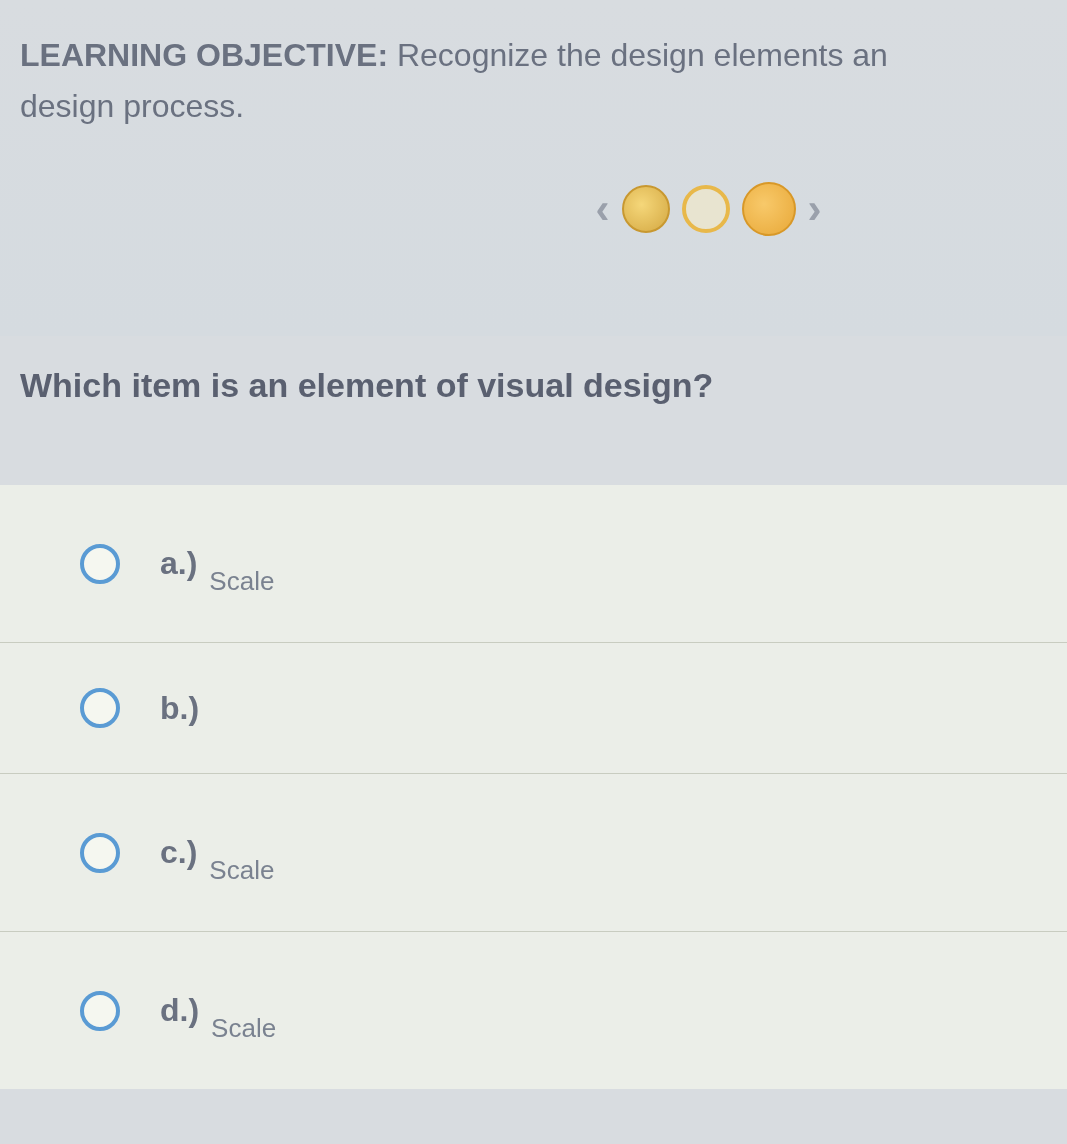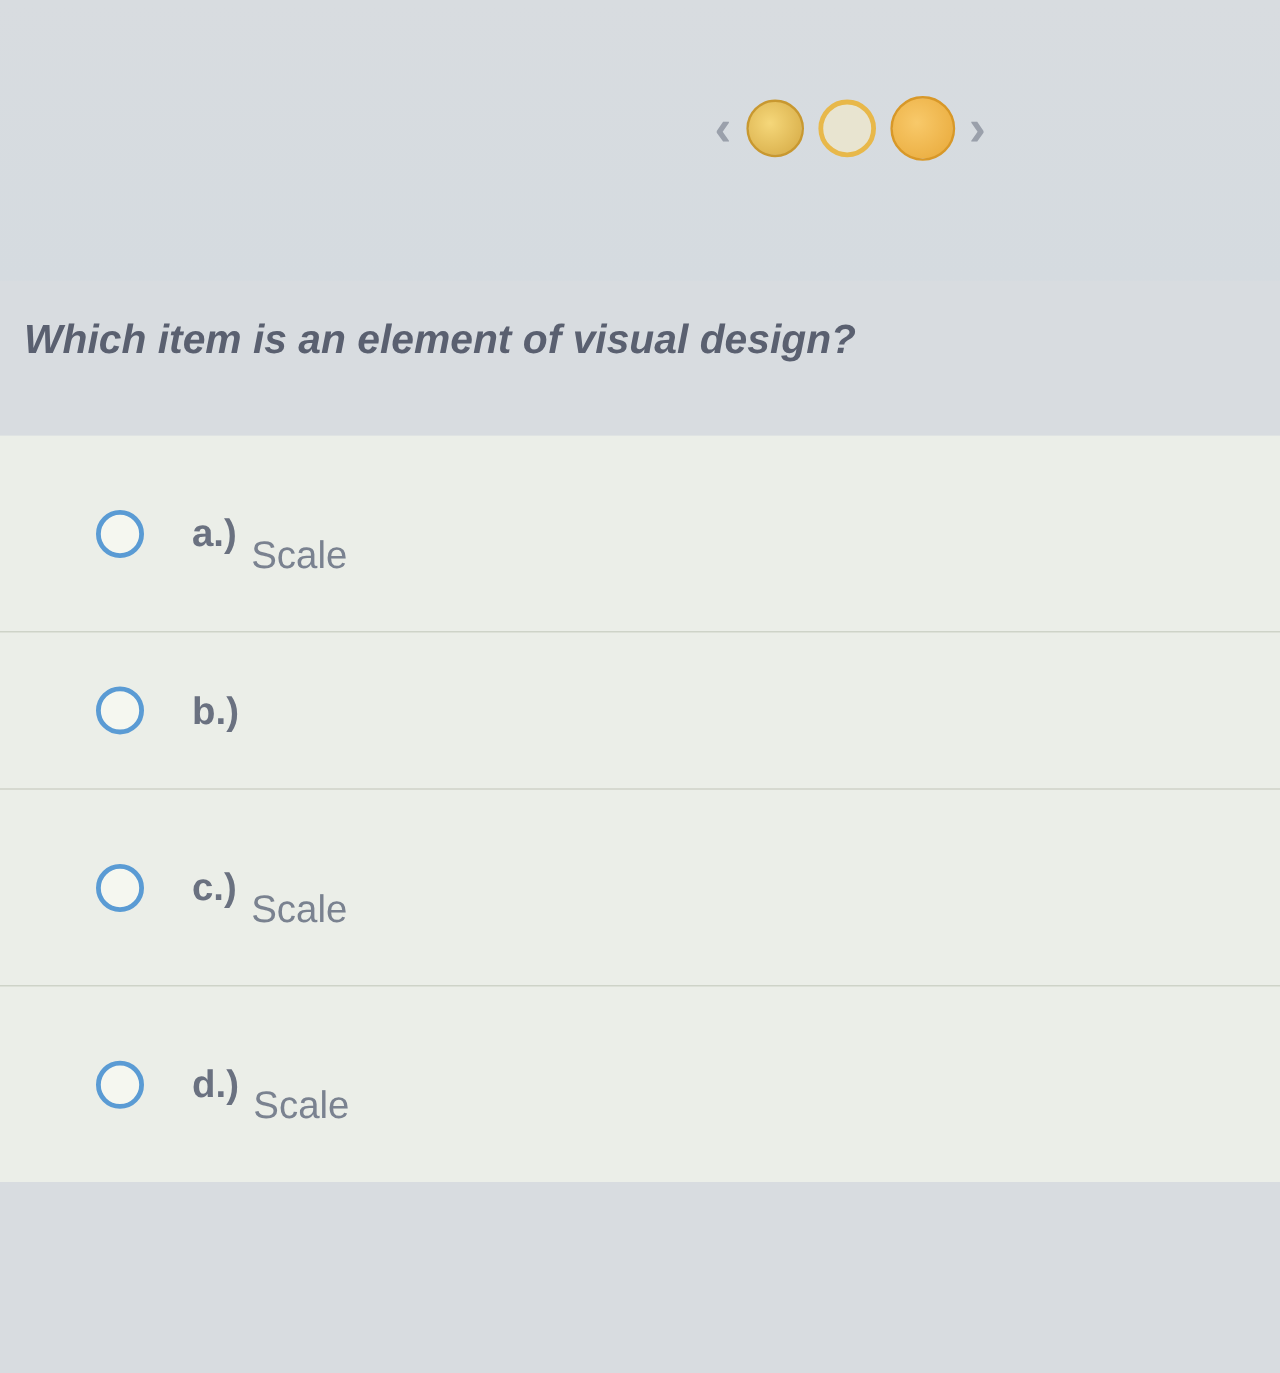--- a/index.html
+++ b/index.html
@@ -58,22 +58,21 @@
       background: #e8e4d0;
       border: 4px solid #e8b84a;
     }
     .dot-3 {
       background: radial-gradient(circle at 40% 40%, #f8c96a, #e8a838);
       border: 2px solid #d89828;
       width: 54px;
       height: 54px;
     }
     .question-section {
-      padding: 30px 20px 60px 20px;
-      font-style: italic;
+      padding: 30px 20px 80px 20px;
     }
     .question-text {
       font-size: 34px;
       font-weight: bold;
       color: #5a6070;
     }
     .options-section {
       background: #ebeee8;
     }
     .option-row {
@@ -95,30 +94,35 @@
       flex-shrink: 0;
       background: #f5f7f0;
     }
     .option-label {
       font-size: 32px;
       font-weight: bold;
       color: #6a7180;
       margin-right: 12px;
     }
     .option-text {
-      font-size: 32px;
+      font-size: 26px;
       color: #7a8290;
       font-weight: 500;
       margin-top: 36px;
     }
   </style>
 </head>
 <body>
 
 <div class="header-section">
+  <div class="learning-objective">
+    <span class="learning-objective-label">LEARNING OBJECTIVE:</span><span> Recognize the design elements an</span>
+    <br>
+    <span>design process.</span>
+  </div>
 
   <div class="progress-nav">
     <span class="chevron">‹</span>
     <span class="progress-dot dot-1"></span>
     <span class="progress-dot dot-2"></span>
     <span class="progress-dot dot-3"></span>
     <span class="chevron">›</span>
   </div>
 </div>
 

